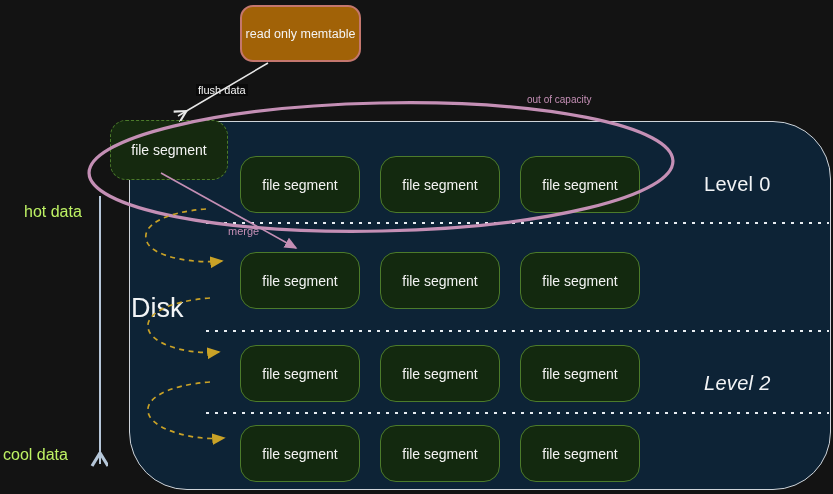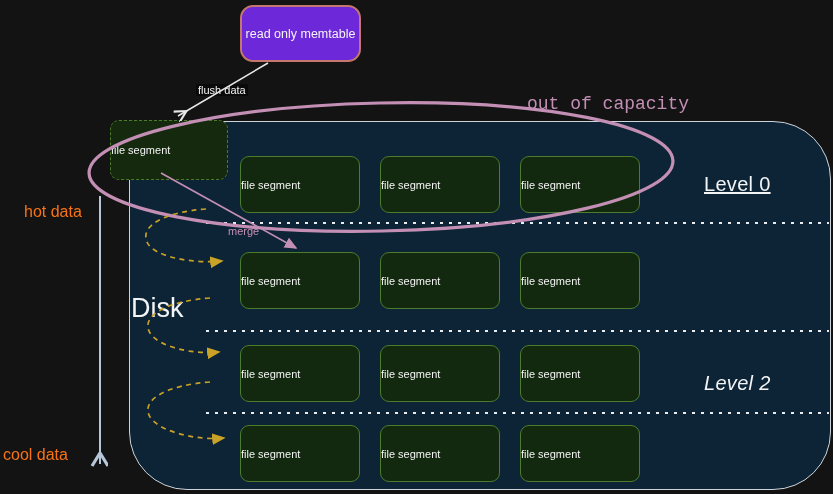--- a/index.html
+++ b/index.html
@@ -20,51 +20,51 @@
     position:absolute; left:203px; width:626px; height:4px;
     background-image: radial-gradient(circle, #e8edf2 1.3px, rgba(0,0,0,0) 1.4px);
     background-size: 9px 4px;
     background-repeat: repeat-x;
     z-index:3;
   }
   .segment {
     position:absolute; width:120px; height:57px;
     background:#13290f;
     border:1.5px solid #4c7b2b;
-    border-radius:9px;
+    border-radius:16px;
     box-sizing:border-box;
-    display:flex; align-items:center; 
-    font-size:11px; color:#f4f4f4;
+    display:flex; align-items:center; justify-content:center;
+    font-size:14px; color:#f4f4f4;
     z-index:4;
   }
   .segment.dashed {
     border-style:dashed;
     background:#15290f;
   }
   .memtable {
     position:absolute; left:240px; top:5px; width:121px; height:57px;
-    background:#6d28d9;
+    background:#a16207;
     border:2px solid #c4776e;
     border-radius:13px;
     box-sizing:border-box;
     display:flex; align-items:center; justify-content:center;
     font-size:12.5px; color:#f4f4f4;
     z-index:4;
   }
   .level-label {
     position:absolute; left:704px; width:110px;
     font-size:20px; color:#f2f4f6; letter-spacing:0.3px;
     z-index:4;
   }
   .lbl { position:absolute; z-index:6; }
   .lbl.pink { color:#c48fb5; }
   .disk-word { font-size:27px; color:#f2f4f6; }
-  .side-word { font-size:16px; color:#f97316; }
+  .side-word { font-size:16px; color:#bef264; }
   .flush-word { font-size:11px; color:#f2f2f2; background:#0a0a0a; padding:0 2px; }
-  .capacity-word { font-size:18px;font-family:Liberation Mono, monospace; }
+  .capacity-word { font-size:10px; }
   .merge-word { font-size:11px; }
   svg.overlay {
     position:absolute; left:0; top:0; z-index:7; pointer-events:none;
   }
 </style>
 </head>
 <body>
 
 <div class="stage">
 
@@ -84,21 +84,21 @@
 
   <div class="segment" style="left:240px; top:156px;">
       <span>file segment</span>
     </div>
   <div class="segment" style="left:380px; top:156px;">
       <span>file segment</span>
     </div>
   <div class="segment" style="left:520px; top:156px;">
       <span>file segment</span>
     </div>
-  <div class="level-label" style="top:173px;text-decoration:underline;">Level 0</div>
+  <div class="level-label" style="top:173px;">Level 0</div>
 
   <div class="segment" style="left:240px; top:252px;">
       <span>file segment</span>
     </div>
   <div class="segment" style="left:380px; top:252px;">
       <span>file segment</span>
     </div>
   <div class="segment" style="left:520px; top:252px;">
       <span>file segment</span>
     </div>

